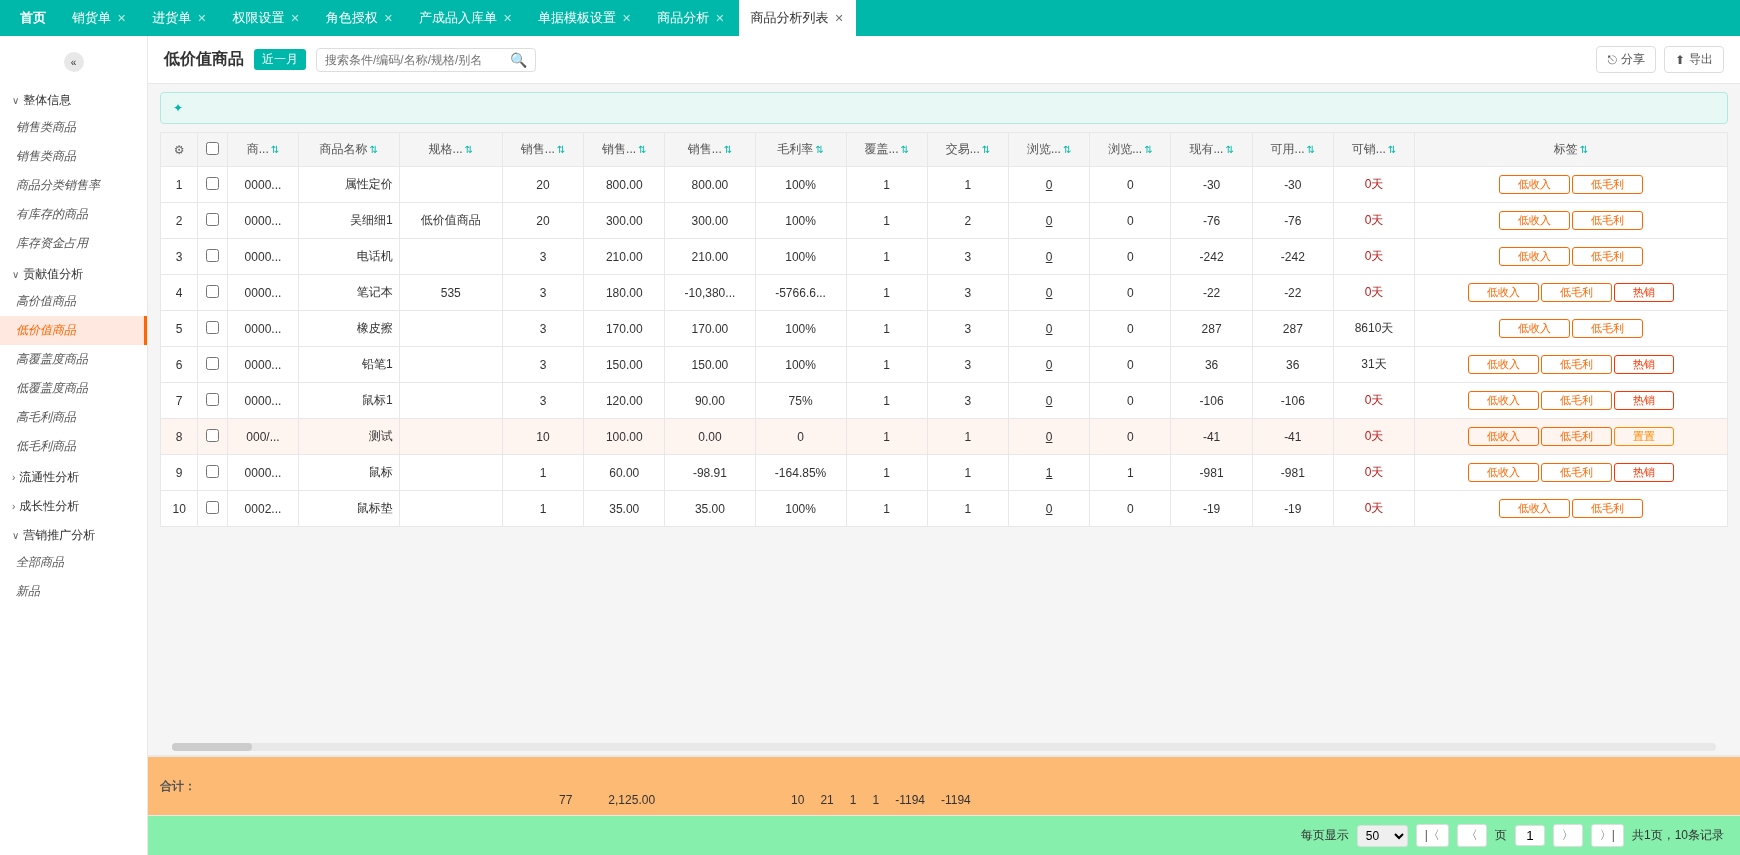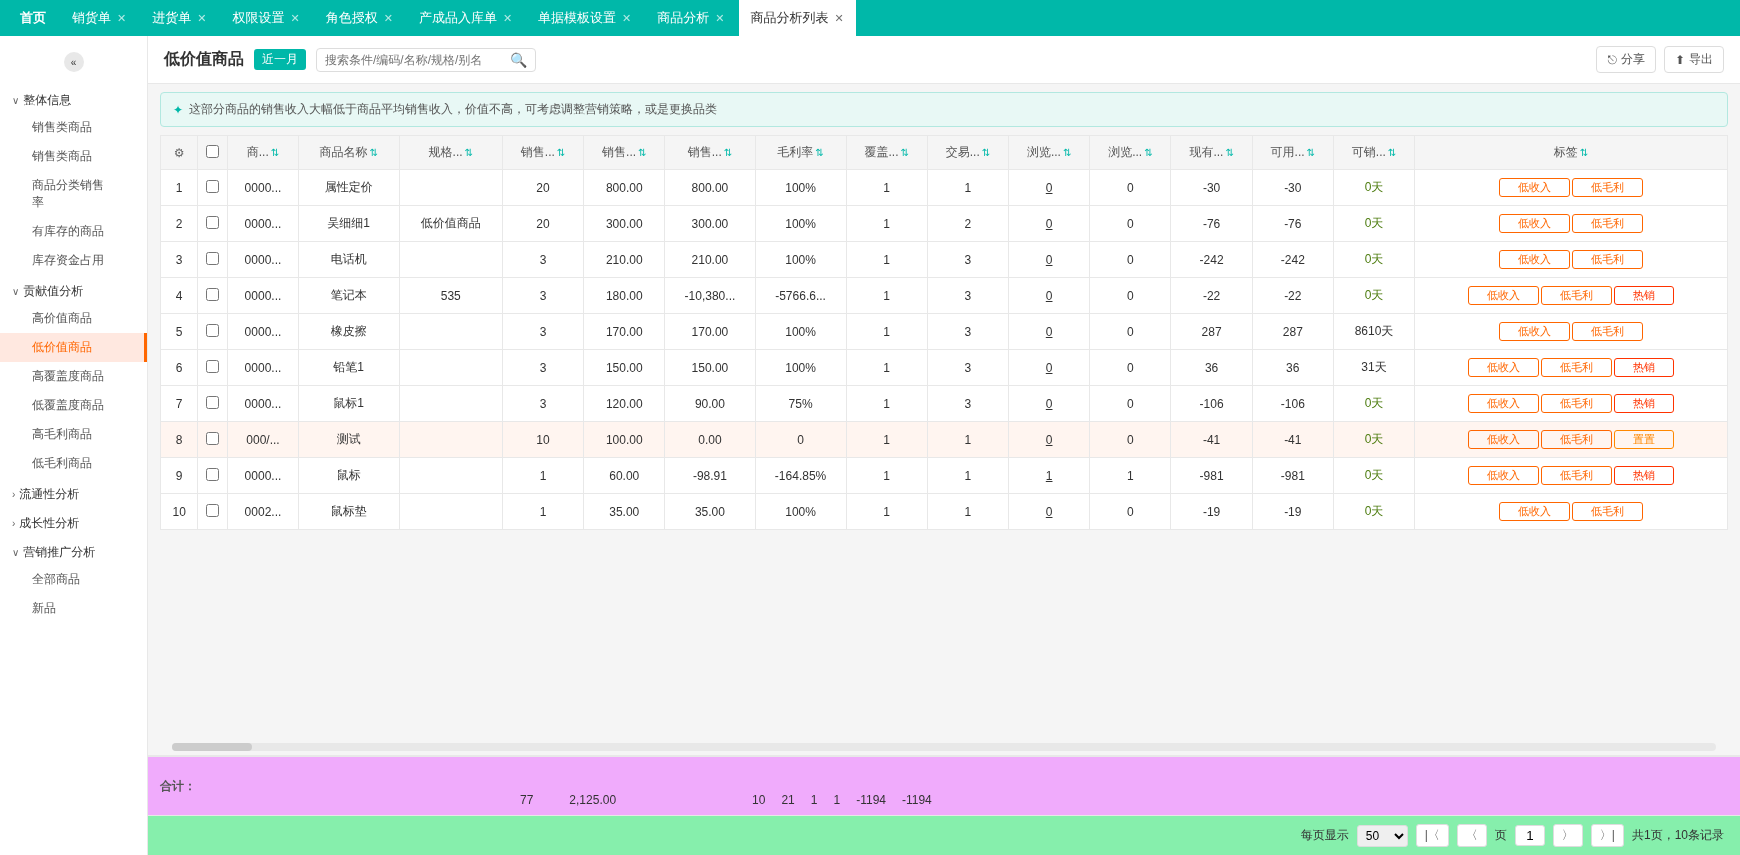--- a/index.html
+++ b/index.html
@@ -12,21 +12,21 @@
     .nav-item .close-btn { margin-left: 6px; font-size: 11px; opacity: 0.7; }
     .nav-item.home { font-weight: bold; }
 
     
     .main-layout { display: flex; height: calc(855px - 36px); }
 
     
     .sidebar { width: 148px; background: #fff; border-right: 1px solid #e8e8e8; overflow-y: auto; flex-shrink: 0; }
     .sidebar-section-header { color: #333; font-size: 12px; padding: 8px 12px 4px; display: flex; align-items: center; gap: 4px; }
     .sidebar-section-header .arrow { font-size: 10px; color: #666; }
-    .sidebar-item { padding: 6px 32px; cursor: pointer; color: #555; font-size: 12px; }
+    .sidebar-item { padding: 6px 16px; cursor: pointer; color: #555; font-size: 12px; font-style: italic; }
     .sidebar-item.active { background: #ffe8e0; color: #ff6600; border-right: 3px solid #ff6600; }
     .collapse-btn { width: 20px; height: 20px; border-radius: 50%; background: #e8e8e8; display: flex; align-items: center; justify-content: center; cursor: pointer; margin: 8px auto; font-size: 10px; }
 
     
     .content-area { flex: 1; display: flex; flex-direction: column; overflow: hidden; background: #f5f5f5; }
 
     
     .page-header { background: #fff; padding: 10px 16px; display: flex; align-items: center; gap: 10px; border-bottom: 1px solid #e8e8e8; flex-shrink: 0; }
     .page-title { font-size: 16px; font-weight: bold; color: #333; }
     .period-tag { background: #00b8a9; color: #fff; padding: 2px 8px; border-radius: 3px; font-size: 12px; }
@@ -42,32 +42,32 @@
 
     
     .table-wrapper { flex: 1; overflow: auto; padding: 0 12px; }
     table { width: 100%; border-collapse: collapse; background: #fff; font-size: 12px; }
     thead tr { background: #f5f5f5; }
     thead th { padding: 8px 6px; border: 1px solid #e8e8e8; color: #555; font-weight: normal; white-space: nowrap; text-align: center; position: sticky; top: 0; background: #f5f5f5; z-index: 1; }
     thead th .sort-icon { color: #00b8a9; font-size: 10px; margin-left: 2px; }
     tbody tr { background: #fff; }
     tbody tr.highlighted { background: #fff5f0; }
     tbody td { padding: 7px 6px; border: 1px solid #e8e8e8; text-align: center; white-space: nowrap; }
-    tbody td.text-left { text-align: center; }
+    tbody td.text-left { text-align: right; }
     .tag { display: inline-block; padding: 1px 18px; border-radius: 3px; font-size: 11px; margin: 1px; }
     .tag-orange { color: #ff6600; border: 1px solid #ff6600; }
     .tag-hot { color: #ff3300; border: 1px solid #ff3300; }
     .tag-warning { color: #ff8800; border: 1px solid #ff8800; }
-    .days-orange { color: #4d7c0f; font-size: 12px; }
+    .days-orange { color: #b91c1c; font-size: 12px; }
     .underline { text-decoration: underline; cursor: pointer; }
     .checkbox-cell { width: 30px; }
     .gear-icon { cursor: pointer; color: #666; }
 
     
-    .table-footer { background: #f0abfc; border-top: 2px solid #e8e8e8; padding: 8px 12px; display: flex; align-items: center; font-size: 12px; flex-shrink: 0; }
+    .table-footer { background: #fdba74; border-top: 2px solid #e8e8e8; padding: 8px 12px; display: flex; align-items: center; font-size: 12px; flex-shrink: 0; gap: 39px; }
     .footer-label { color: #555; font-weight: bold; margin-right: 16px; }
     .footer-values { display: flex; gap: 0; flex: 1; margin-top: 28px; }
     .footer-val { padding: 0 8px; color: #333; }
 
     
     .pagination-bar { background: #86efac; border-top: 1px solid #e8e8e8; padding: 8px 16px; display: flex; align-items: center; justify-content: flex-end; gap: 8px; font-size: 12px; flex-shrink: 0; }
     .page-size-select { border: 1px solid #ddd; padding: 2px 4px; border-radius: 3px; font-size: 12px; }
     .page-nav-btn { border: 1px solid #ddd; background: #fff; padding: 2px 8px; border-radius: 3px; cursor: pointer; font-size: 12px; color: #555; }
     .page-input { border: 1px solid #ddd; width: 30px; text-align: center; padding: 2px; border-radius: 3px; }
     .scroll-bar { height: 8px; background: #e8e8e8; border-radius: 4px; margin: 2px 12px; }
@@ -174,21 +174,20 @@
         </button>
         <button class="action-btn">
           <span>⬆</span>
           <span>导出</span>
         </button>
       </div>
     </div>
 
     <div class="info-banner">
       <span class="info-icon">✦</span>
-      <span>这部分商品的销售收入大幅低于商品平均销售收入，价值不高，可考虑调整营销策略，或是更换品类</span>
     </div>
 
     <div class="table-wrapper">
       <table>
         <thead>
           <tr>
             <th><span class="gear-icon">⚙</span></th>
             <th class="checkbox-cell"><input type="checkbox" style=""></th>
             <th>商...<span class="sort-icon">⇅</span></th>
             <th>商品名称<span class="sort-icon">⇅</span></th>

